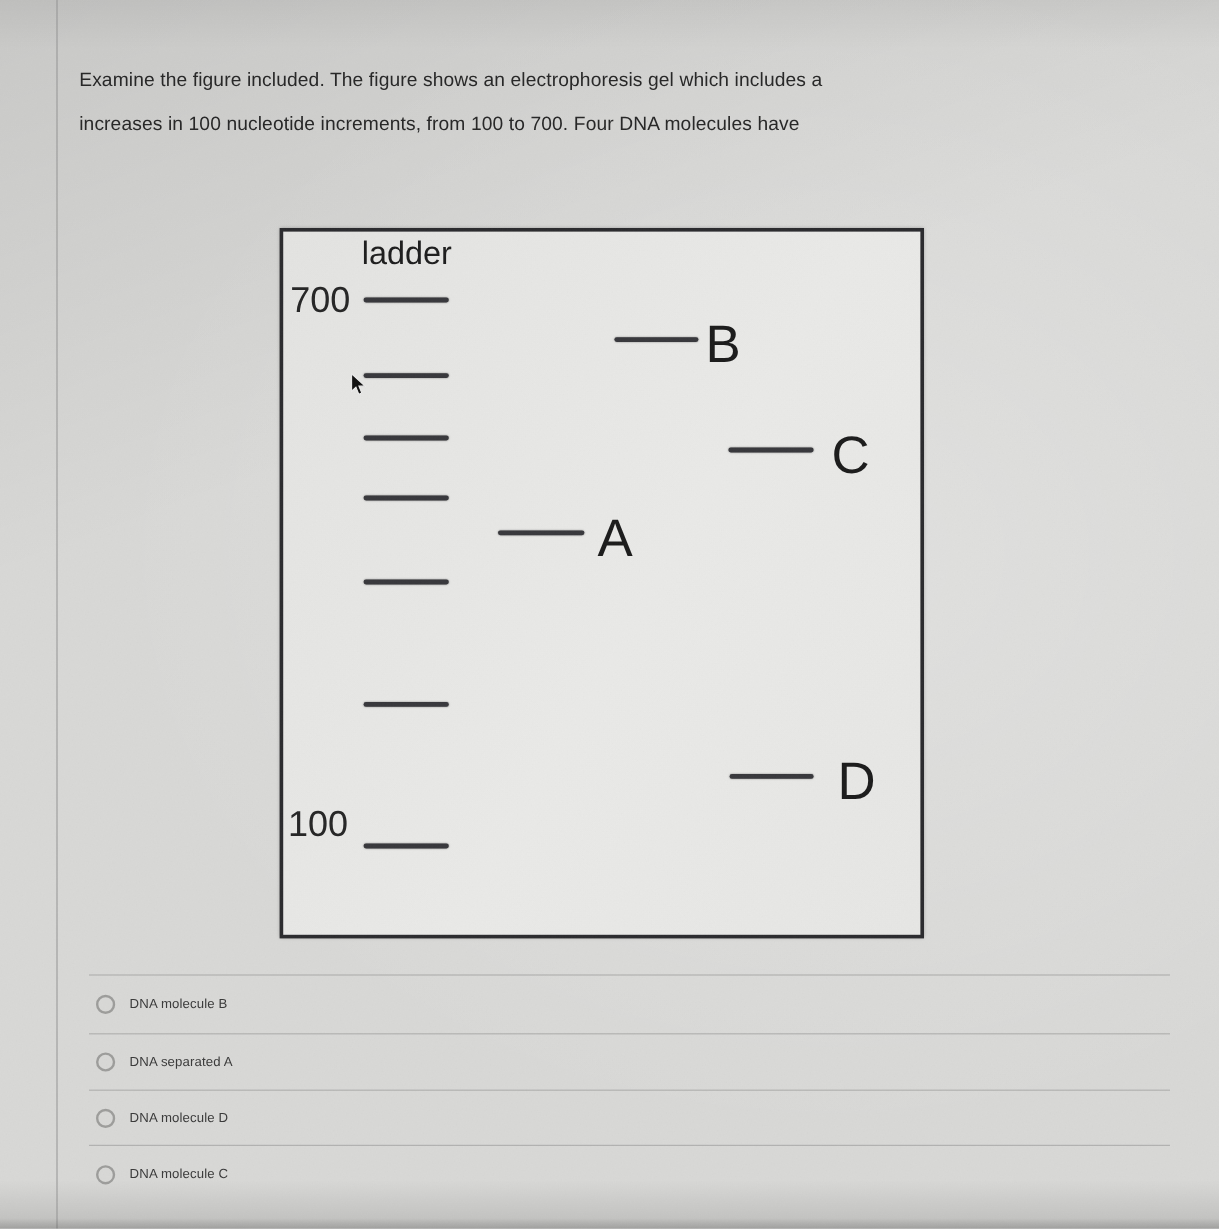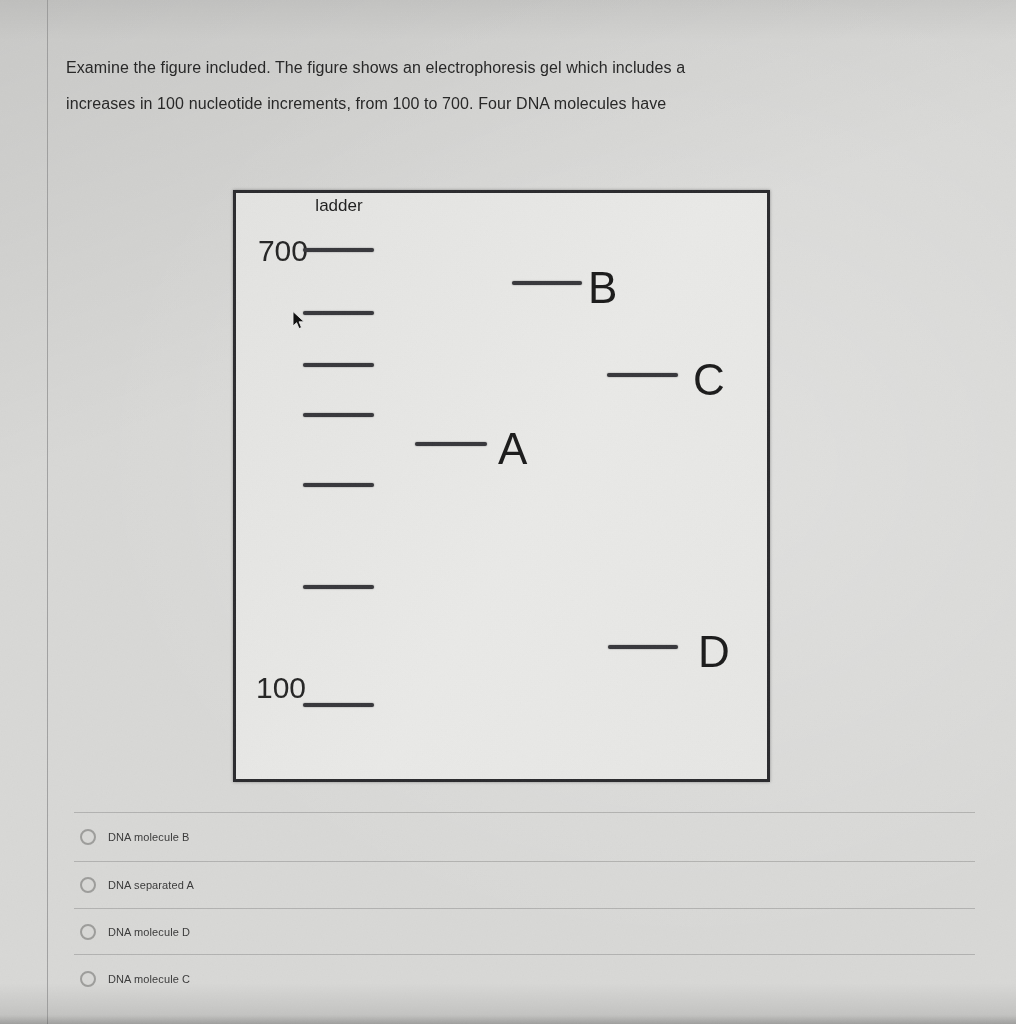--- a/index.html
+++ b/index.html
@@ -20,22 +20,22 @@
 
   
   .question{position:absolute;left:66px;top:18px;width:918px;color:#272727;
     font-size:16px;line-height:36.4px;letter-spacing:.1px;margin-top:32px;}
 
   
   .gel{position:absolute;left:233px;top:190px;width:537px;height:592px;box-sizing:border-box;
     border:3px solid #2b2b2e;background:linear-gradient(120deg,#e3e3e1,#e9e9e7 55%,#e6e6e4);
     box-shadow:0 0 3px rgba(0,0,0,.35);}
   .lane-label{position:absolute;left:58px;top:3px;width:90px;text-align:center;
-    font-size:17px;color:#1e1e1e;}
-  .tick{position:absolute;font-size:30px;color:#262626;text-align:right;line-height:32px;padding-left:16px;}
+    font-size:27px;color:#1e1e1e;}
+  .tick{position:absolute;font-size:30px;color:#262626;text-align:right;line-height:32px;}
   .tick-700{left:0px;top:42px;width:56px;}
   .tick-100{left:0px;top:479px;width:58px;text-align:center;}
   .band{position:absolute;height:4px;border-radius:2px;background:#38383c;
     box-shadow:0 0 1.5px rgba(20,20,20,.55);}
   .band-letter{position:absolute;font-size:44px;line-height:44px;color:#1c1c1c;}
 
   
   .cursor{position:absolute;left:292px;top:311px;width:14px;height:20px;}
 
   

